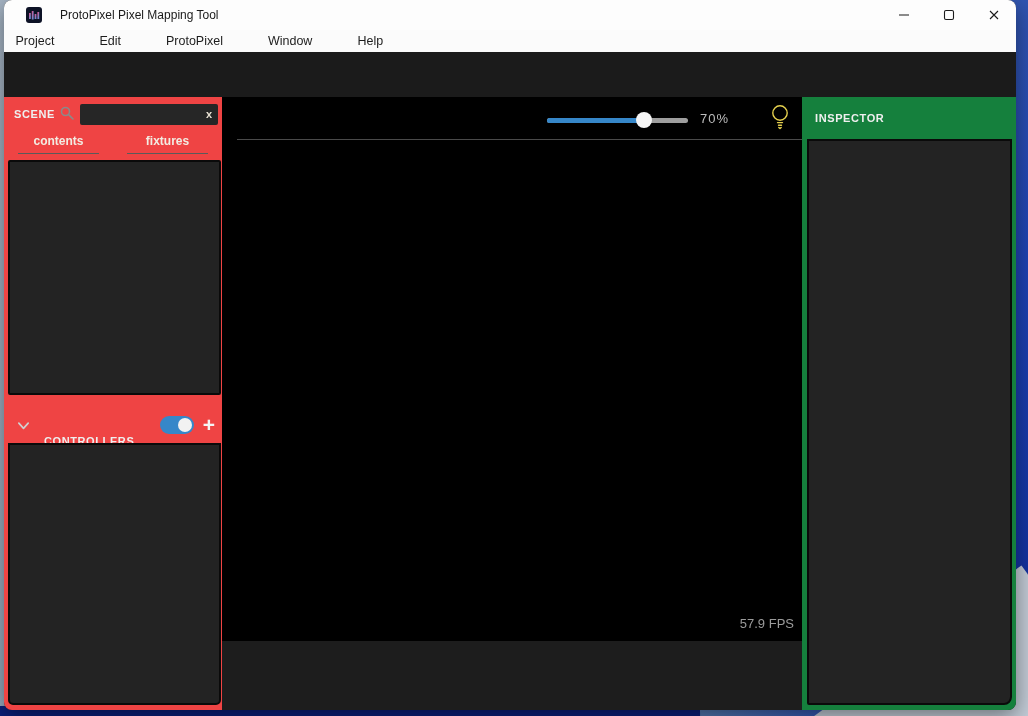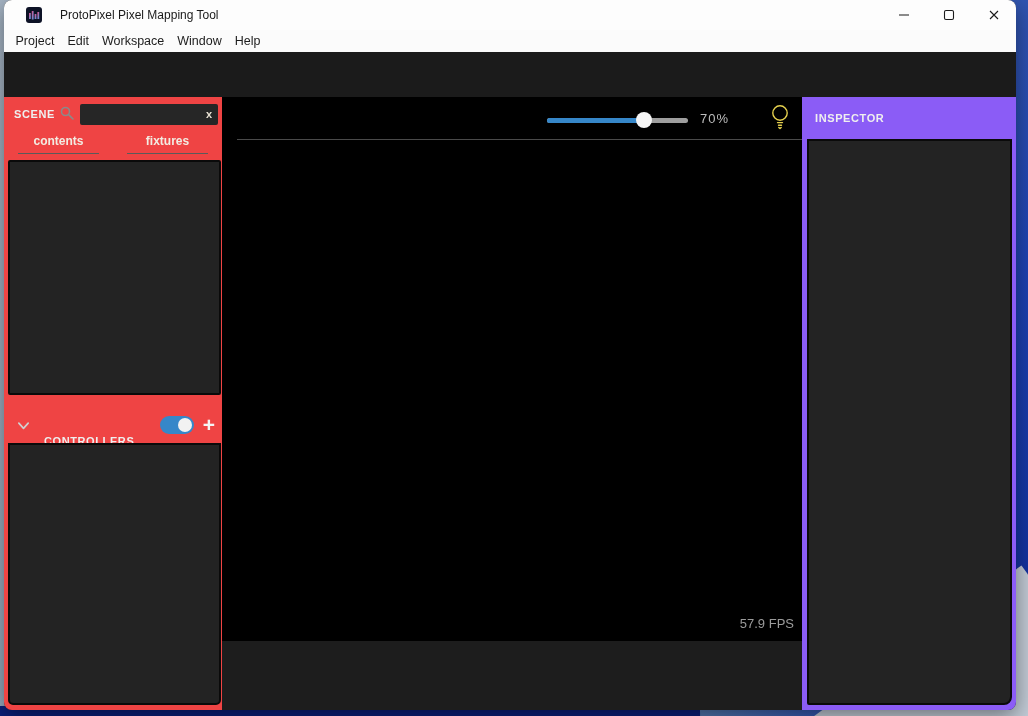--- a/index.html
+++ b/index.html
@@ -26,21 +26,21 @@
   .titlebar { position:absolute; left:0; top:0; width:100%; height:30px;
     background:#fdfdfd; display:flex; align-items:center; }
   .app-icon { width:16px; height:16px; margin-left:22px; flex:0 0 auto; }
   .win-title { margin-left:18px; font-size:12px; color:#1a1a1a; }
   .win-controls { position:absolute; right:0; top:0; height:30px; display:flex; }
   .win-btn { width:45px; height:30px; display:flex; align-items:center;
     justify-content:center; background:transparent; border:none; cursor:pointer; }
 
   
   .menubar { position:absolute; left:0; top:30px; width:100%; height:22px;
-    background:#fbfbfb; display:flex; align-items:center; padding-left:5px; }
+    background:#fbfbfb; display:flex; align-items:center; padding-left:5px;gap:32px; }
   .menu-item { font-size:12.5px; color:#1c1c1c; padding:0 6.5px; height:22px;
     line-height:22px; cursor:default; }
 
   
   .toolbar { position:absolute; left:0; top:52px; width:100%; height:45px;
     background:#1b1b1b; }
   .tool-btn { position:absolute; top:62px; width:24px; height:24px;
     background:transparent; border:none; padding:0; cursor:pointer; }
   .tool-btn svg { display:block; }
   .drop-btn { position:absolute; top:59px; height:31px; width:127px;
@@ -97,21 +97,21 @@
   .brightness-label { position:absolute; left:478px; top:14px; font-size:13px;
     color:#bdbdbd; letter-spacing:1px; }
   .bulb-btn { position:absolute; left:547px; top:6px; background:transparent;
     border:none; padding:0; cursor:pointer; }
   .canvas-sep { position:absolute; left:15px; top:42px; width:565px; height:1px;
     background:#4a4a4a; }
   .fps { position:absolute; right:8px; bottom:10px; font-size:13px; color:#9b9b9b; }
 
   
   .inspector { position:absolute; left:798px; top:97px; width:214px; height:613px;
-    background:#8b5cf6; }
+    background:#15803d; }
   .inspector-title { position:absolute; left:13px; top:15px; font-size:11px;
     font-weight:bold; letter-spacing:.6px; color:#efefef; }
   .inspector-panel { left:5px; top:42px; width:205px; height:566px;
     border-radius:0 0 8px 2px; }
 
   svg.icon { stroke:#999; fill:none; stroke-width:1.6; stroke-linecap:round;
     stroke-linejoin:round; }
   svg.align { stroke:#8f8f8f; fill:none; stroke-width:1.5; }
 </style>
 </head>
@@ -155,21 +155,21 @@
         <svg width="12" height="12" viewBox="0 0 12 12">
             <path d="M2 2 L10 10 M10 2 L2 10" stroke="#1b1b1b" stroke-width="1.1"></path>
           </svg>
       </button>
     </div>
   </div>
 
   <div class="menubar">
     <span class="menu-item">Project</span>
     <span class="menu-item">Edit</span>
-    <span class="menu-item">Workspace</span>
+    <span class="menu-item">ProtoPixel</span>
     <span class="menu-item">Window</span>
     <span class="menu-item">Help</span>
   </div>
 
   <div class="toolbar">
 
     <button class="tool-btn" style="left:16px">
       <svg class="icon" width="24" height="24" viewBox="0 0 24 24">
         <path d="M3 18.5 V6 a1.2 1.2 0 0 1 1.2 -1.2 h4.6 l2 2.2 h8.2 v3.2"></path>
         <path d="M3 18.5 L5.6 11 H21.5 L19 18.5 Z"></path>

